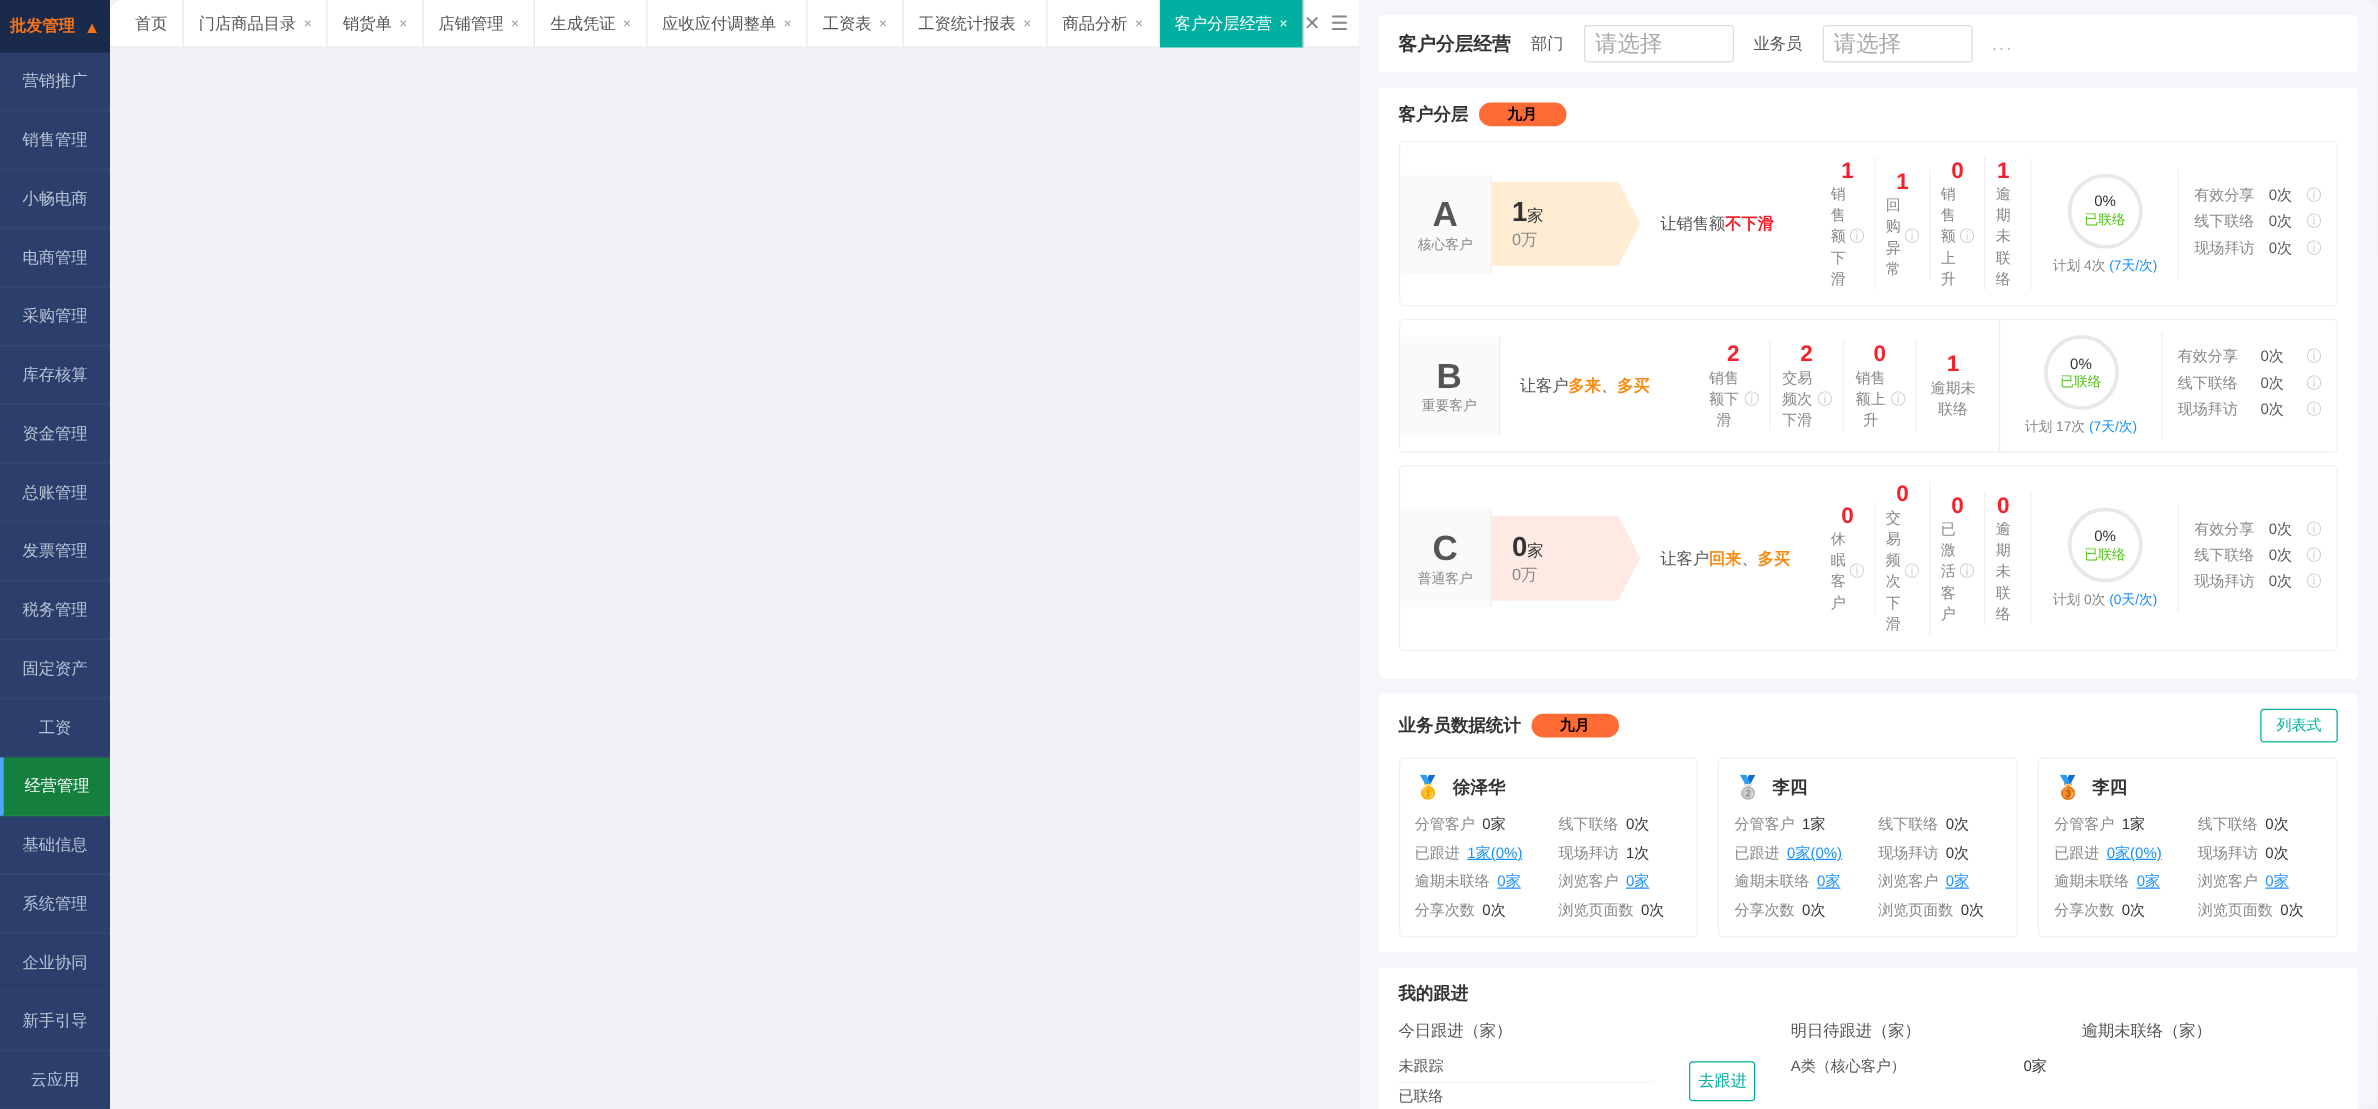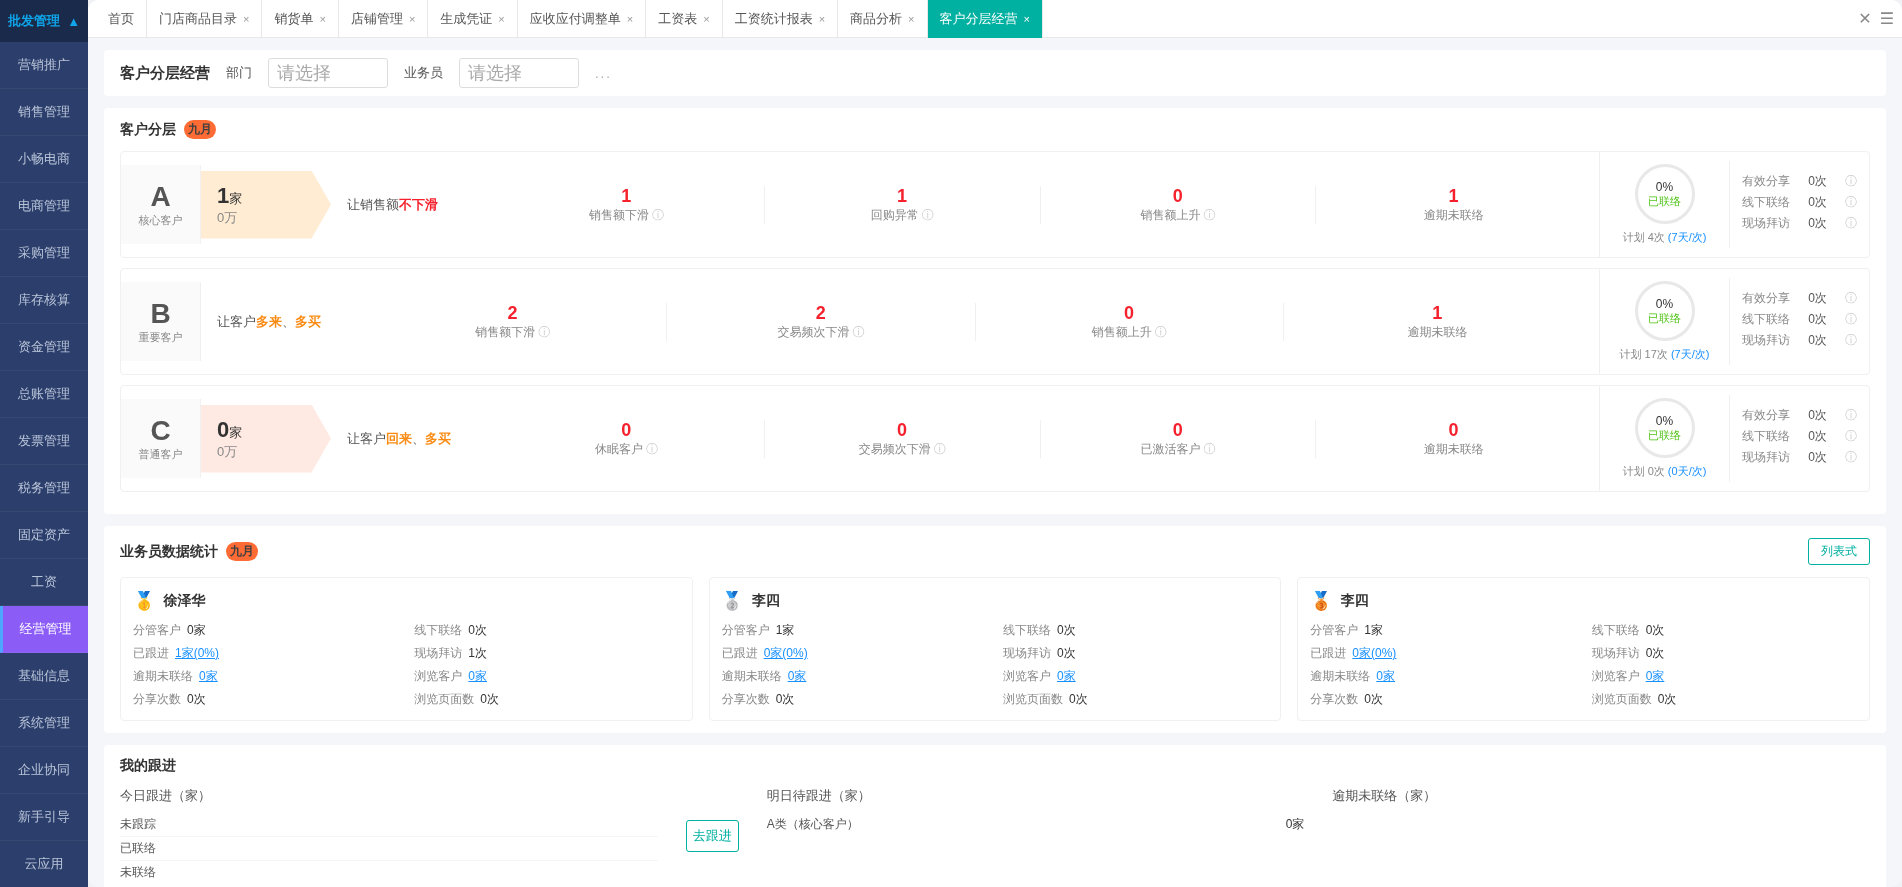--- a/index.html
+++ b/index.html
@@ -17,37 +17,37 @@
       overflow-y: auto;
     }
     .sidebar-header {
       background: #1a2a4a;
       padding: 12px 8px;
       font-size: 13px;
       font-weight: bold;
       display: flex;
       align-items: center;
       justify-content: space-between;
-      color: #0ea5e9;
+      color: #f97316;
     }
     .sidebar-item {
       padding: 14px 8px;
       text-align: center;
       font-size: 13px;
       color: #b8c4d8;
       cursor: pointer;
       border-bottom: 1px solid rgba(255,255,255,0.05);
     }
-    .sidebar-item.active { background: #8b5cf6; color: #fff; border-left: 3px solid #4da6ff; }
+    .sidebar-item.active { background: #15803d; color: #fff; border-left: 3px solid #4da6ff; }
 
     
     .main {
       flex: 1;
       display: flex;
-      flex-direction: column;
+      flex-direction: row;
       overflow: hidden;
       border-radius: 11px;
     }
 
     
     .tab-bar {
       display: flex;
       background: #fff;
       border-bottom: 1px solid #e8e8e8;
       align-items: center;
@@ -135,23 +135,23 @@
       font-size: 14px;
       font-weight: bold;
       color: #333;
       margin-bottom: 12px;
       display: flex;
       align-items: center;
       gap: 8px;
     }
     .section-badge {
       background: #ff6b35;
-      color: #404040;
+      color: #000000;
       border-radius: 10px;
-      padding: 1px 4px;
+      padding: 1px 23px;
       font-size: 12px;
     }
 
     
     .tier-row {
       display: flex;
       align-items: center;
       border: 1px solid #f0f0f0;
       border-radius: 4px;
       margin-bottom: 10px;

